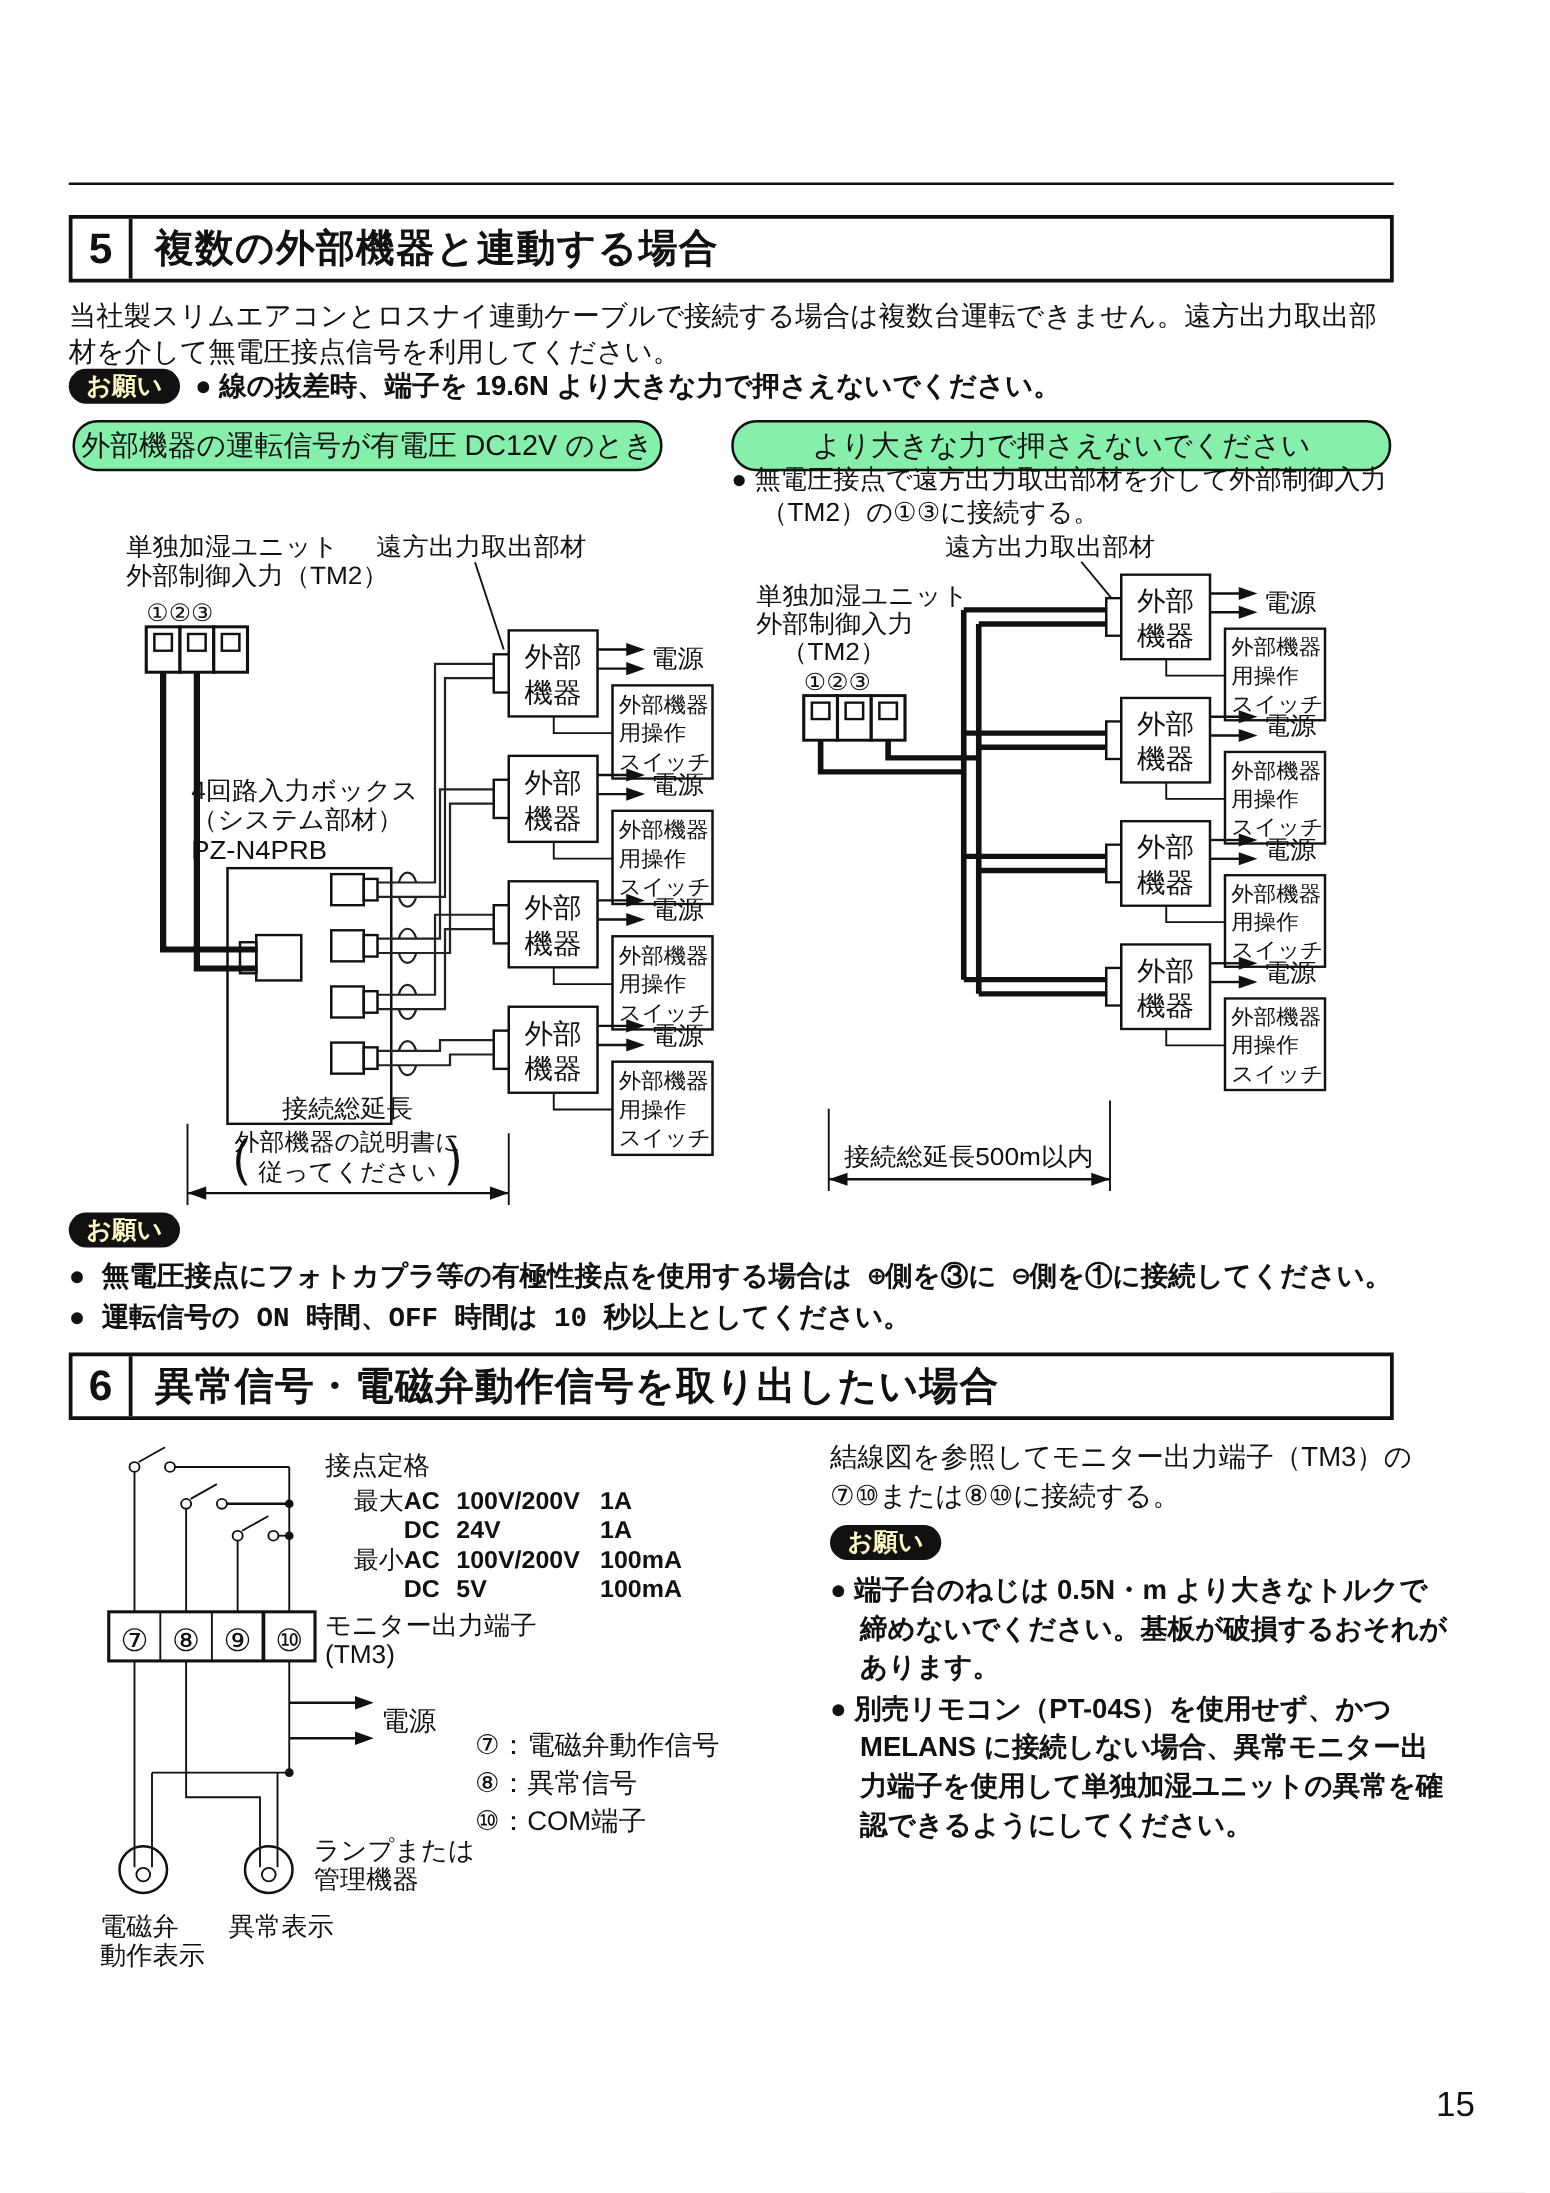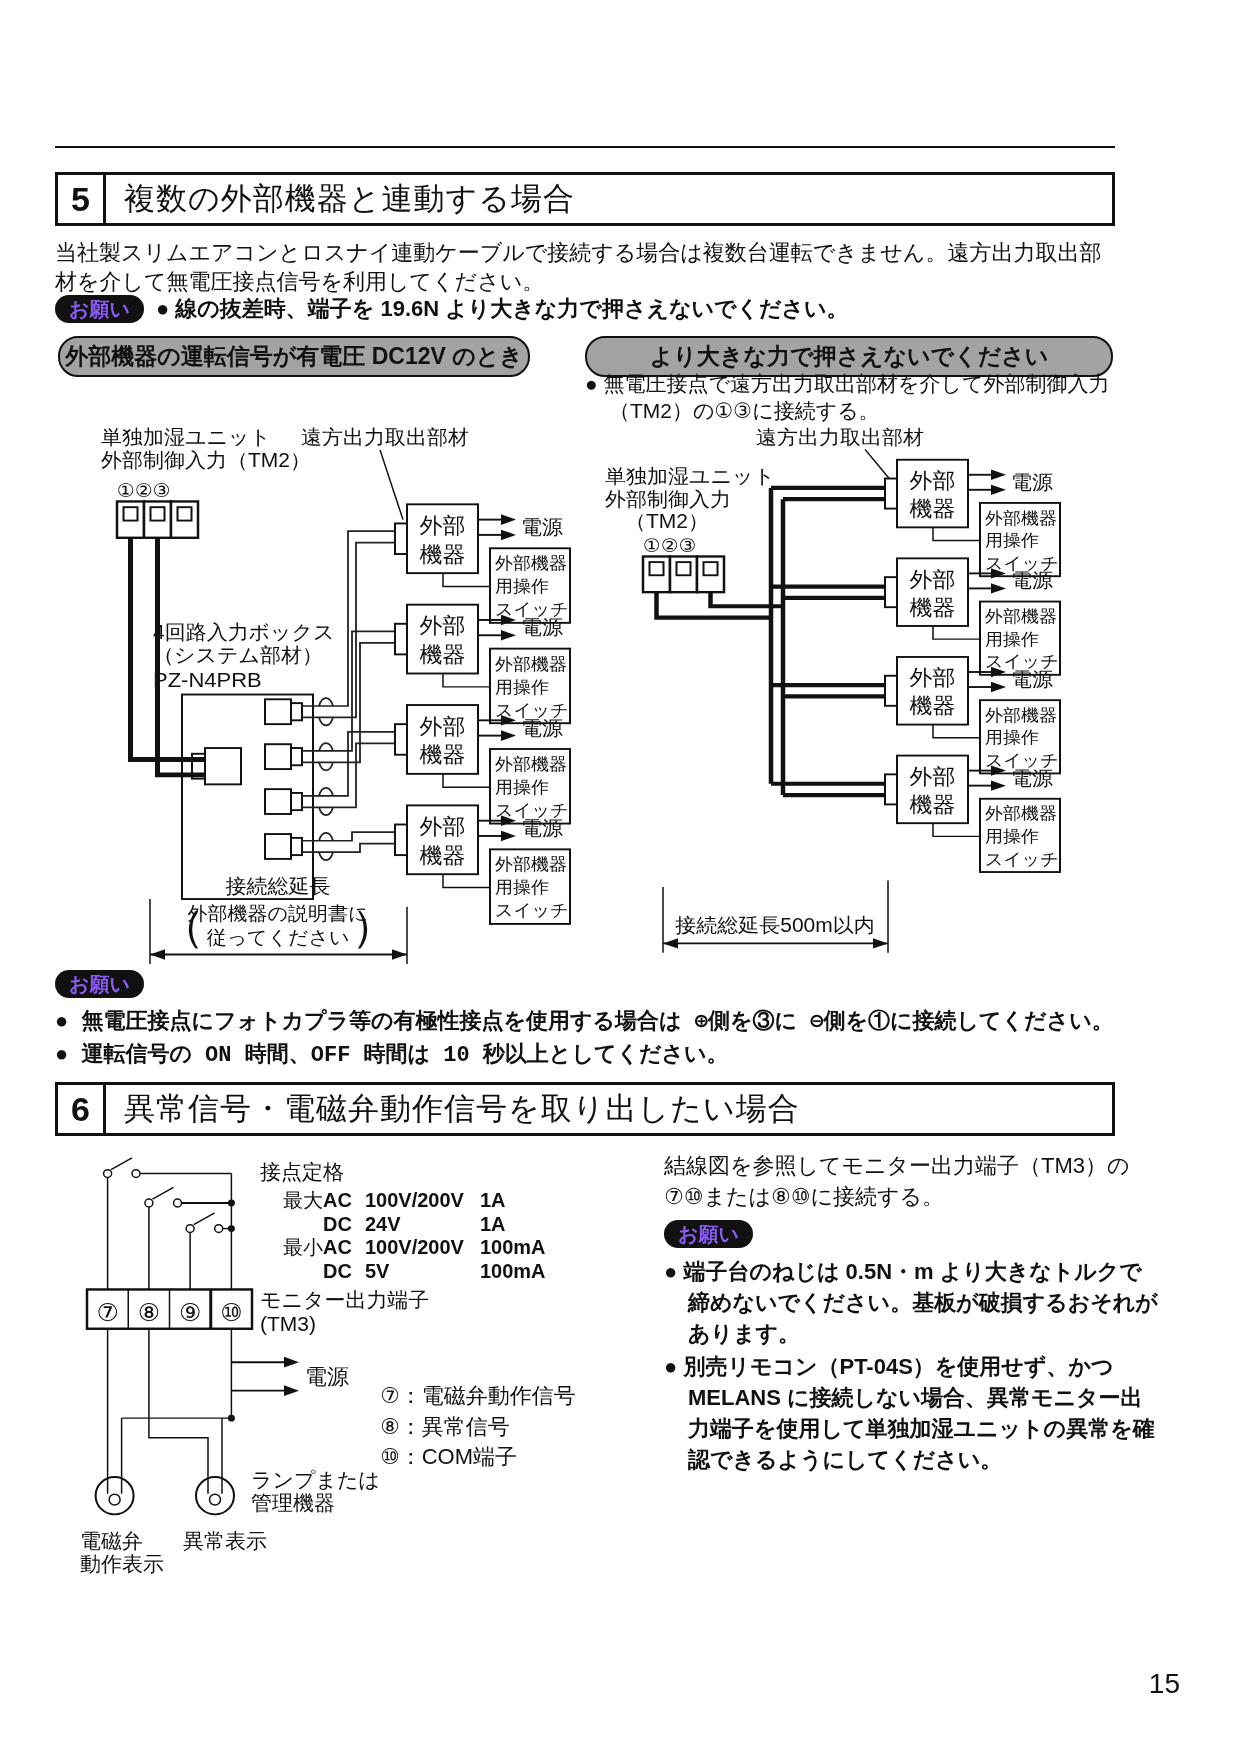--- a/index.html
+++ b/index.html
@@ -15,33 +15,33 @@
   .sec-header {
     left:55px; width:1060px; height:54px;
     border:3px solid #111; display:flex; align-items:stretch; background:#fff;
   }
   .sec-header .num {
     width:48px; display:flex; align-items:center; justify-content:center;
     font-size:34px; font-weight:bold; border-right:3px solid #111;
   }
   .sec-header .ttl {
     display:flex; align-items:center; padding-left:18px;
-    font-size:31px; font-weight:normal; letter-spacing:1px;
+    font-size:31px; font-weight:bold; letter-spacing:1px;
   }
   .intro { left:55px; top:238px; width:1060px; font-size:22px; line-height:29px; }
   .onegai-row { left:55px; top:294px; width:1060px; display:flex; align-items:center; gap:12px; }
   .badge {
-    display:inline-block; background:#111; color:#8b5cf6; font-weight:bold;
+    display:inline-block; background:#111; color:#fef9c3; font-weight:bold;
     font-size:20px; line-height:28px; padding:0 14px; border-radius:15px; white-space:nowrap;
   }
   .onegai-text { font-size:22px; font-weight:bold; }
   .round-hdr {
     top:336px; height:41px; border:2.5px solid #111; border-radius:20px;
     display:flex; align-items:center; justify-content:center;
-    font-size:23px; font-weight:bold; background:#a3a3a3;
+    font-size:23px; font-weight:normal; background:#86efac;
   }
   .bullet { font-size:21px; line-height:27px; padding-left:24px; text-indent:-24px; }
   .notes-block { left:55px; top:970px; width:1060px; }
   .notes-block .items { margin-top:8px; }
   .notes-block .bullet { font-size:22px; font-weight:bold; line-height:33px;font-family:Liberation Mono, monospace; }
   .s6-right { left:620px; top:1150px; width:495px;margin-left:44px; }
   .s6-right .para { font-size:22px; line-height:31px; }
   .s6-right .badge { margin-top:8px; }
   .s6-right .items { margin-top:8px; }
   .s6-right .bullet { font-size:22px; font-weight:bold; line-height:31px; margin-top:2px; }

